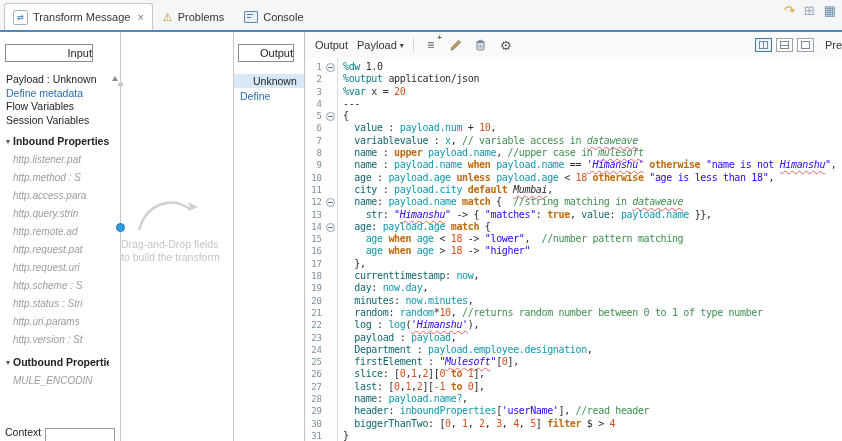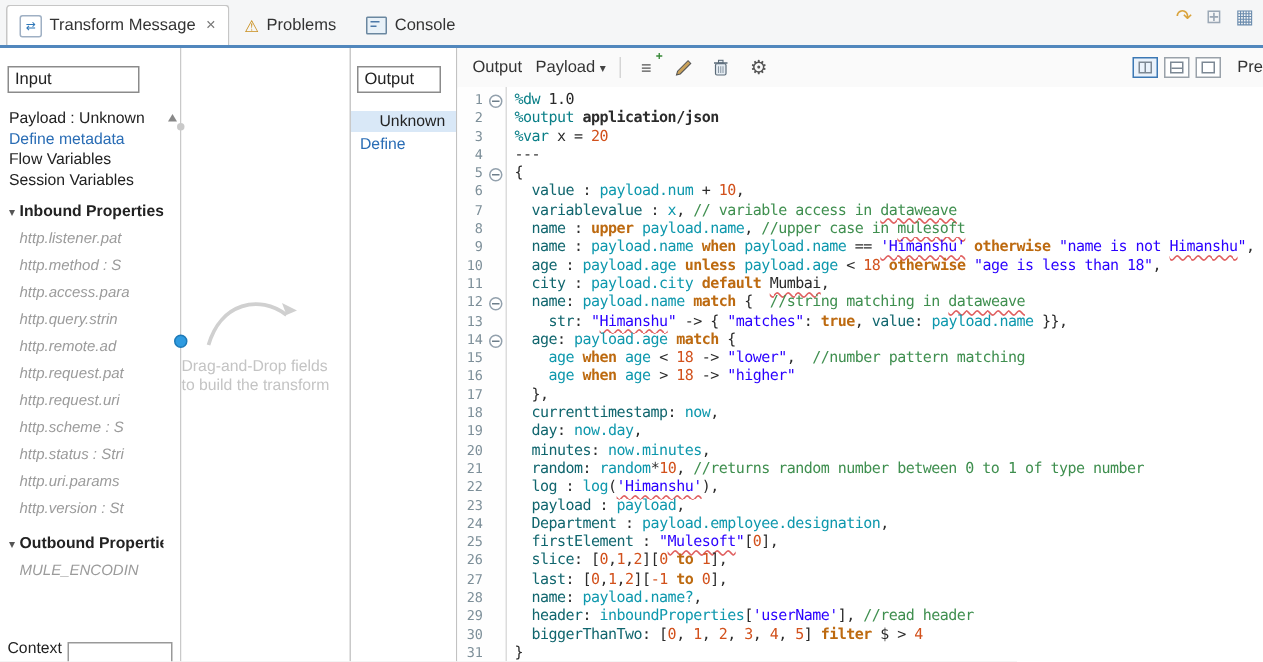--- a/index.html
+++ b/index.html
@@ -17,21 +17,21 @@
   .picon{font-size:11px;color:#c98f1e;}
   .cicon{width:12px;height:10px;border:1px solid #6a87a0;background:#e8f1f8;position:relative;display:inline-block;border-radius:1px;}
   .cicon::before{content:"";position:absolute;left:2px;top:2px;width:6px;border-top:1px solid #4a78a8;}
   .cicon::after{content:"";position:absolute;left:2px;top:5px;width:4px;border-top:1px solid #4a78a8;}
   .win-icons{position:absolute;right:6px;top:4px;display:flex;gap:9px;font-size:13px;align-items:center;}
   .wicon{line-height:13px;}
 
   
   .input-panel{position:absolute;left:0;top:32px;width:120px;bottom:0;border-right:1px solid #c9c9c9;background:#fff;}
   .hdr-box{position:absolute;left:5px;top:12px;width:82px;height:16px;border:1px solid #8b8b8b;
-           font-size:11px;line-height:16px;padding-left:4px;color:#222;background:#fff;}
+           font-size:11px;line-height:16px;padding-left:4px;color:#222;background:#fff;text-align:right;}
   .tree{position:absolute;left:0;top:40px;right:11px;bottom:18px;overflow:hidden;font-size:10.5px;}
   .trow{display:flex;align-items:center;padding-left:6px;white-space:nowrap;overflow:hidden;}
   .trow.node{height:14px;color:#222;}
   .trow.link{height:13px;color:#2a6db5;}
   .trow.group{height:18px;margin-top:5px;font-weight:bold;color:#222;}
   .trow.leaf{height:18px;padding-left:13px;color:#9b9b9b;font-style:italic;font-size:10px;}
   .tri{font-size:8px;margin-right:3px;color:#555;font-style:normal;font-weight:normal;}
   .scroll-up{position:absolute;right:2px;top:44px;width:0;height:0;
              border-left:3.5px solid transparent;border-right:3.5px solid transparent;border-bottom:5px solid #888;}
   .context-label{position:absolute;left:5px;bottom:3px;font-size:10.5px;color:#222;}
@@ -78,29 +78,29 @@
   #code{position:absolute;left:0;top:3px;right:0;}
   .code-row{display:flex;height:12.3px;line-height:12.3px;white-space:pre;align-items:center;}
   .ln{width:17px;text-align:right;padding-right:2px;color:#7d8f99;font-size:9px;flex:none;}
   .fold{width:13px;flex:none;position:relative;height:100%;}
   .fold.on::before{content:"";position:absolute;left:2px;top:2px;width:7px;height:7px;border:1px solid #93a1ad;border-radius:50%;background:#fff;}
   .fold.on::after{content:"";position:absolute;left:4px;top:6px;width:5px;border-top:1px solid #6d7e8a;}
   .code-text{padding-left:6px;letter-spacing:-0.35px;color:#2b2b2b;}
 
   
   .t-p{color:#2b2b2b;}
-  .t-b{color:#2b2b2b;font-weight:bold;}
+  .t-b{color:#2b2b2b;font-weight:normal;}
   .t-d{color:#0a7f87;}
   .t-key{color:#11666e;}
   .t-v{color:#0e98ad;}
   .t-k{color:#bd6a10;font-weight:bold;}
   .t-n{color:#d2511c;}
   .t-s{color:#2a00ff;}
   .t-c{color:#3f8f4f;text-align:right;}
-  .t-su,.t-cu,.t-pu{text-decoration-line:underline;text-decoration-style:wavy;text-decoration-color:#e06060;text-underline-offset:2px;}
+  .t-su,.t-cu,.t-pu{text-decoration-line:underline;text-decoration-style:wavy;text-decoration-color:#e06060;text-underline-offset:2px;font-style:italic;}
   .t-su{color:#2a00ff;}
   .t-cu{color:#3f8f4f;}
   .t-pu{color:#2b2b2b;}
 </style>
 </head>
 <body>
 
 <div class="app">
 
   <div class="header">

